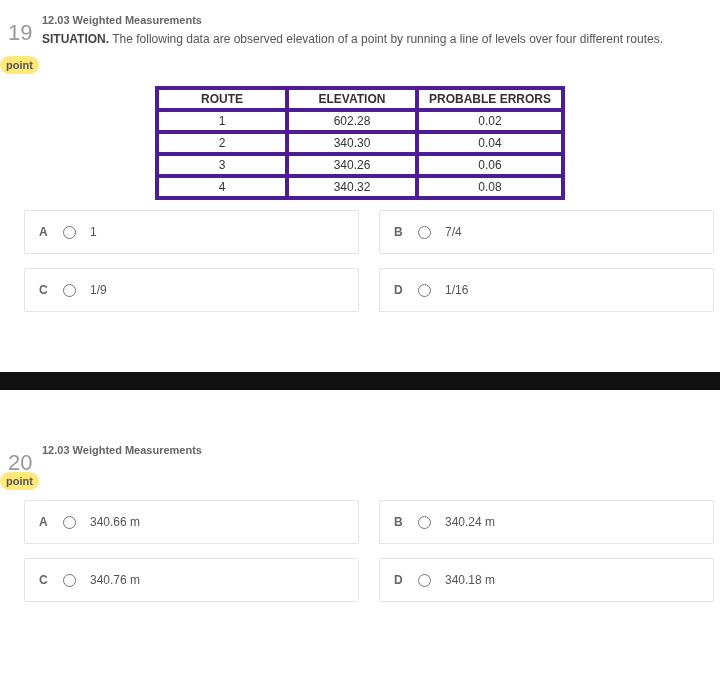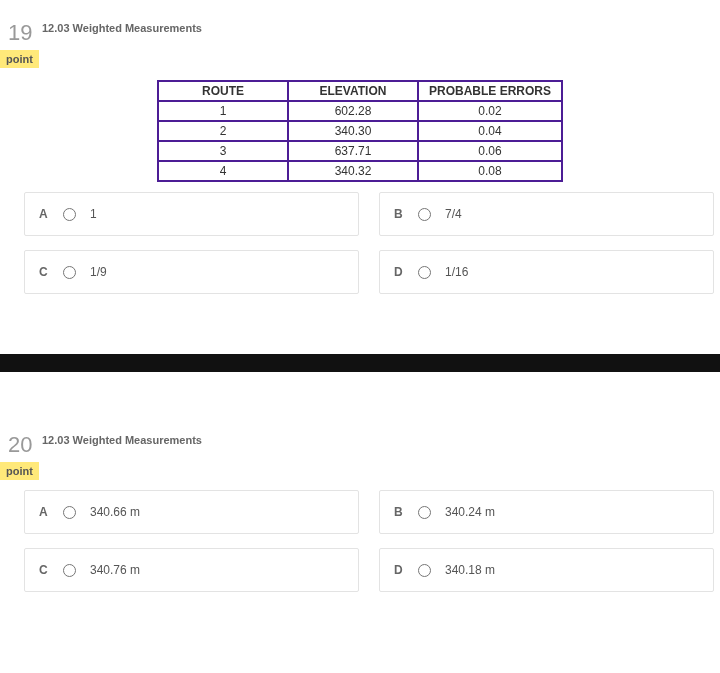--- a/index.html
+++ b/index.html
@@ -1,45 +1,49 @@
 <!DOCTYPE html>
 <html><head>
 <meta charset="utf-8">
 <style>
   * { margin: 0; padding: 0; box-sizing: border-box; }
   body { font-family: Arial, Helvetica, sans-serif; font-size: 13px; color: #333; background: #fff; width: 720px; }
   .wrapper { padding: 0 0 20px 0; }
   .q-block { position: relative; }
   .q-num { position: absolute; left: 8px; top: 20px; font-size: 22px; font-weight: 300; color: #999; text-align: right; }
-  .q-head { margin-left: 42px; padding-top: 22px; }
+  .q-head { margin-left: 42px; padding-top: 14px; }
   .topic { font-size: 11px; font-weight: bold; color: #666; margin-bottom: 6px; }
   .situation-line { font-size: 12px; color: #555; }
   .situation-line b { color: #444; }
-  .point-badge { display: inline-block; background: #ffe97a; color: #555; font-size: 11px; font-weight: bold; padding: 3px 6px; margin-top: 10px; margin-left: 0px; }
+  .point-badge { display: inline-block; background: #ffe97a; color: #555; font-size: 11px; font-weight: bold; padding: 3px 6px; margin-top: 10px; margin-left: 0px; border-radius: 9px; }
   .badge-row { margin-left: 0px; }
   .datatable { margin: 12px auto 10px auto; border-collapse: collapse; font-size: 12px; }
-  .datatable th, .datatable td { border: 2px solid #4c1d95; padding: 2px 10px; text-align: center; }
+  .datatable th, .datatable td { border: 4px solid #4c1d95; padding: 2px 10px; text-align: center; }
   .datatable th { font-weight: bold; min-width: 130px; }
   .question-text { font-size: 12px; color: #444; margin: 8px 0 14px 4px; }
   .options { display: flex; flex-wrap: wrap; gap: 14px 20px; padding: 0 6px 0 24px; }
   .option { flex: 0 0 calc(50% - 10px); border: 1px solid #e3e3e3; border-radius: 2px; padding: 14px 14px; display: flex; align-items: center; font-size: 12px; color: #555; }
   .option .letter { font-weight: bold; color: #666; width: 16px; }
   .option input[type=radio] { margin: 0 14px 0 8px; accent-color: #888; }
   .divider { height: 18px; background: #111; margin: 60px 0 40px 0; }
   .sub-prompt { font-size: 12px; color: #555; margin-top: 4px; }
 </style>
 </head>
 <body>
 
 <div class="wrapper">
 
   <div class="q-block">
     <div class="q-num">19</div>
     <div class="q-head">
       <div class="topic">12.03 Weighted Measurements</div>
+      <div class="situation-line">
+        <b>SITUATION.</b>
+        <span>The following data are observed elevation of a point by running a line of levels over four different routes.</span>
+      </div>
     </div>
     <div class="badge-row">
       <span class="point-badge">point</span>
     </div>
 
     <table class="datatable">
       <thead>
         <tr>
           <th>ROUTE</th>
           <th>ELEVATION</th>
@@ -52,21 +56,21 @@
           <td>602.28</td>
           <td>0.02</td>
         </tr>
         <tr>
           <td>2</td>
           <td>340.30</td>
           <td>0.04</td>
         </tr>
         <tr>
           <td>3</td>
-          <td>637.71</td>
+          <td>340.26</td>
           <td>0.06</td>
         </tr>
         <tr>
           <td>4</td>
           <td>340.32</td>
           <td>0.08</td>
         </tr>
       </tbody>
     </table>
 

